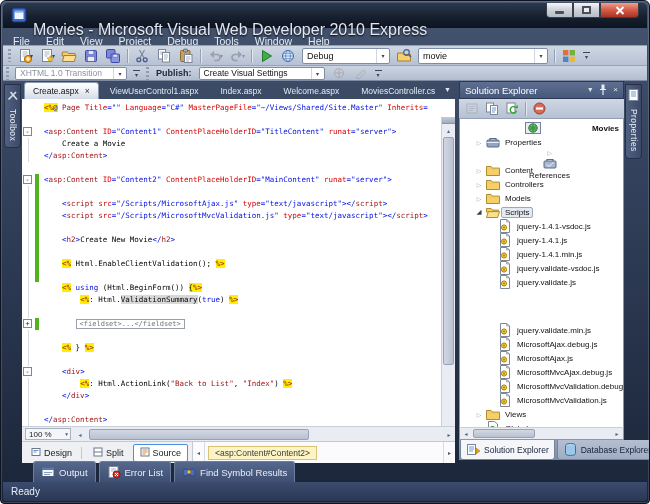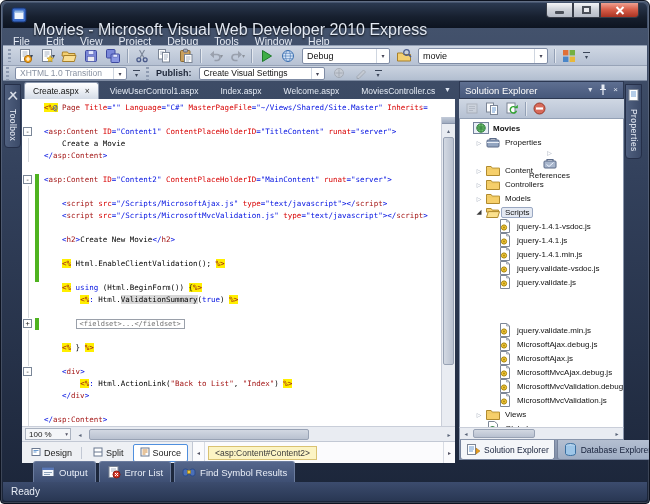--- a/index.html
+++ b/index.html
@@ -625,21 +625,21 @@
           <span class="setb">
             <span class="tbi">
               <svg width="15" height="15" viewBox="0 0 15 15" fill="none">
                 <circle cx="7.5" cy="7.5" r="5.5" fill="#d86a5a" stroke="#9a3a2a"></circle>
                 <rect x="4" y="6.4" width="7" height="2.2" fill="#fff"></rect>
               </svg>
             </span>
           </span>
         </div>
       <div id="setree">
-          <div class="trow bold" style="padding-left: 2px;">
+          <div class="trow bold" style="padding-left: 8px; justify-content: space-between;">
             <span class="tarrow"></span>
             <span class="ticon">
               <svg width="16" height="14" viewBox="0 0 16 14" fill="none">
                 <rect x=".5" y="1.5" width="15" height="11" fill="#e9eef6" stroke="#74829c"></rect>
                 <circle cx="8" cy="7" r="4.2" fill="#6cc06c" stroke="#2e7a3e"></circle>
                 <path d="M3.8 7h8.4M8 2.8v8.4M4.8 4.8c2 1.6 4.4 1.6 6.4 0M4.8 9.2c2-1.6 4.4-1.6 6.4 0" stroke="#2e7a3e" stroke-width=".7"></path>
               </svg>
             </span>
             <span class="tlabel">Movies</span>
           </div>

